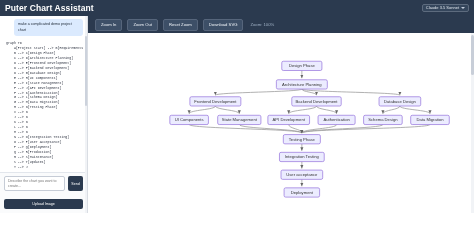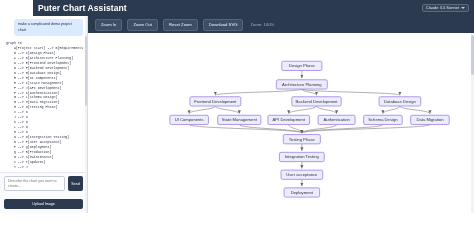--- a/index.html
+++ b/index.html
@@ -11,21 +11,20 @@
   }
 
   
   .app-header {
     height: 16px;
     background: #2b3a4f;
     display: flex;
     align-items: center;
     justify-content: space-between;
     padding: 0 5px;
-    margin-left: 33px;
   }
   .app-title {
     color: #ffffff;
     font-size: 8.5px;
     font-weight: bold;
     letter-spacing: .1px;
   }
   .model-select {
     display: flex;
     align-items: center;

